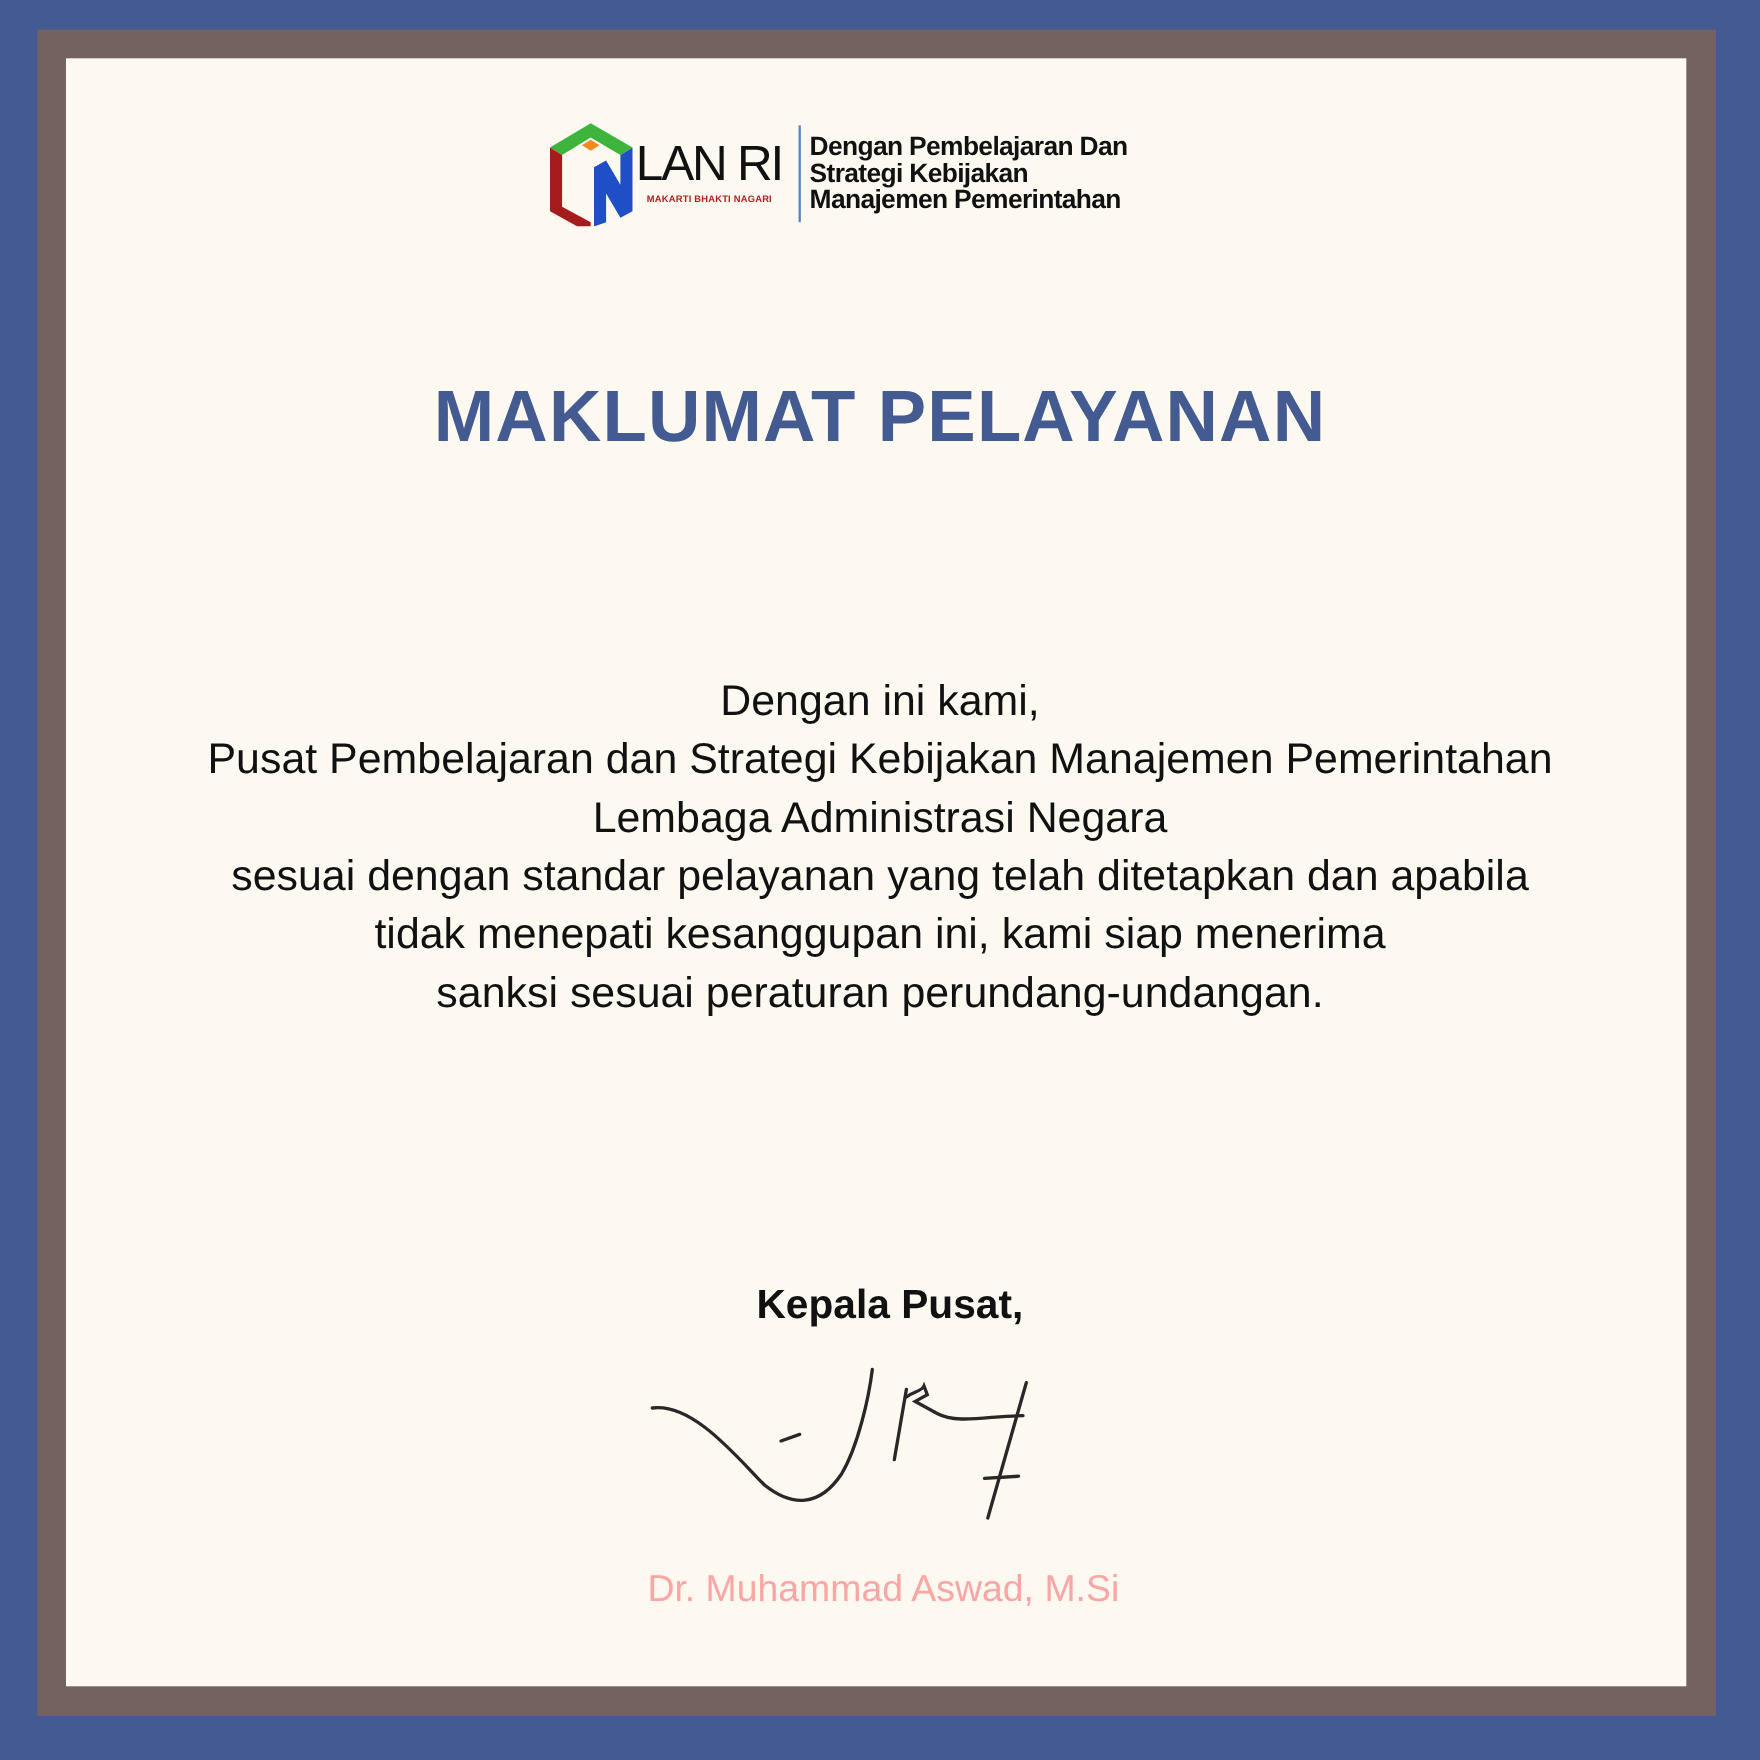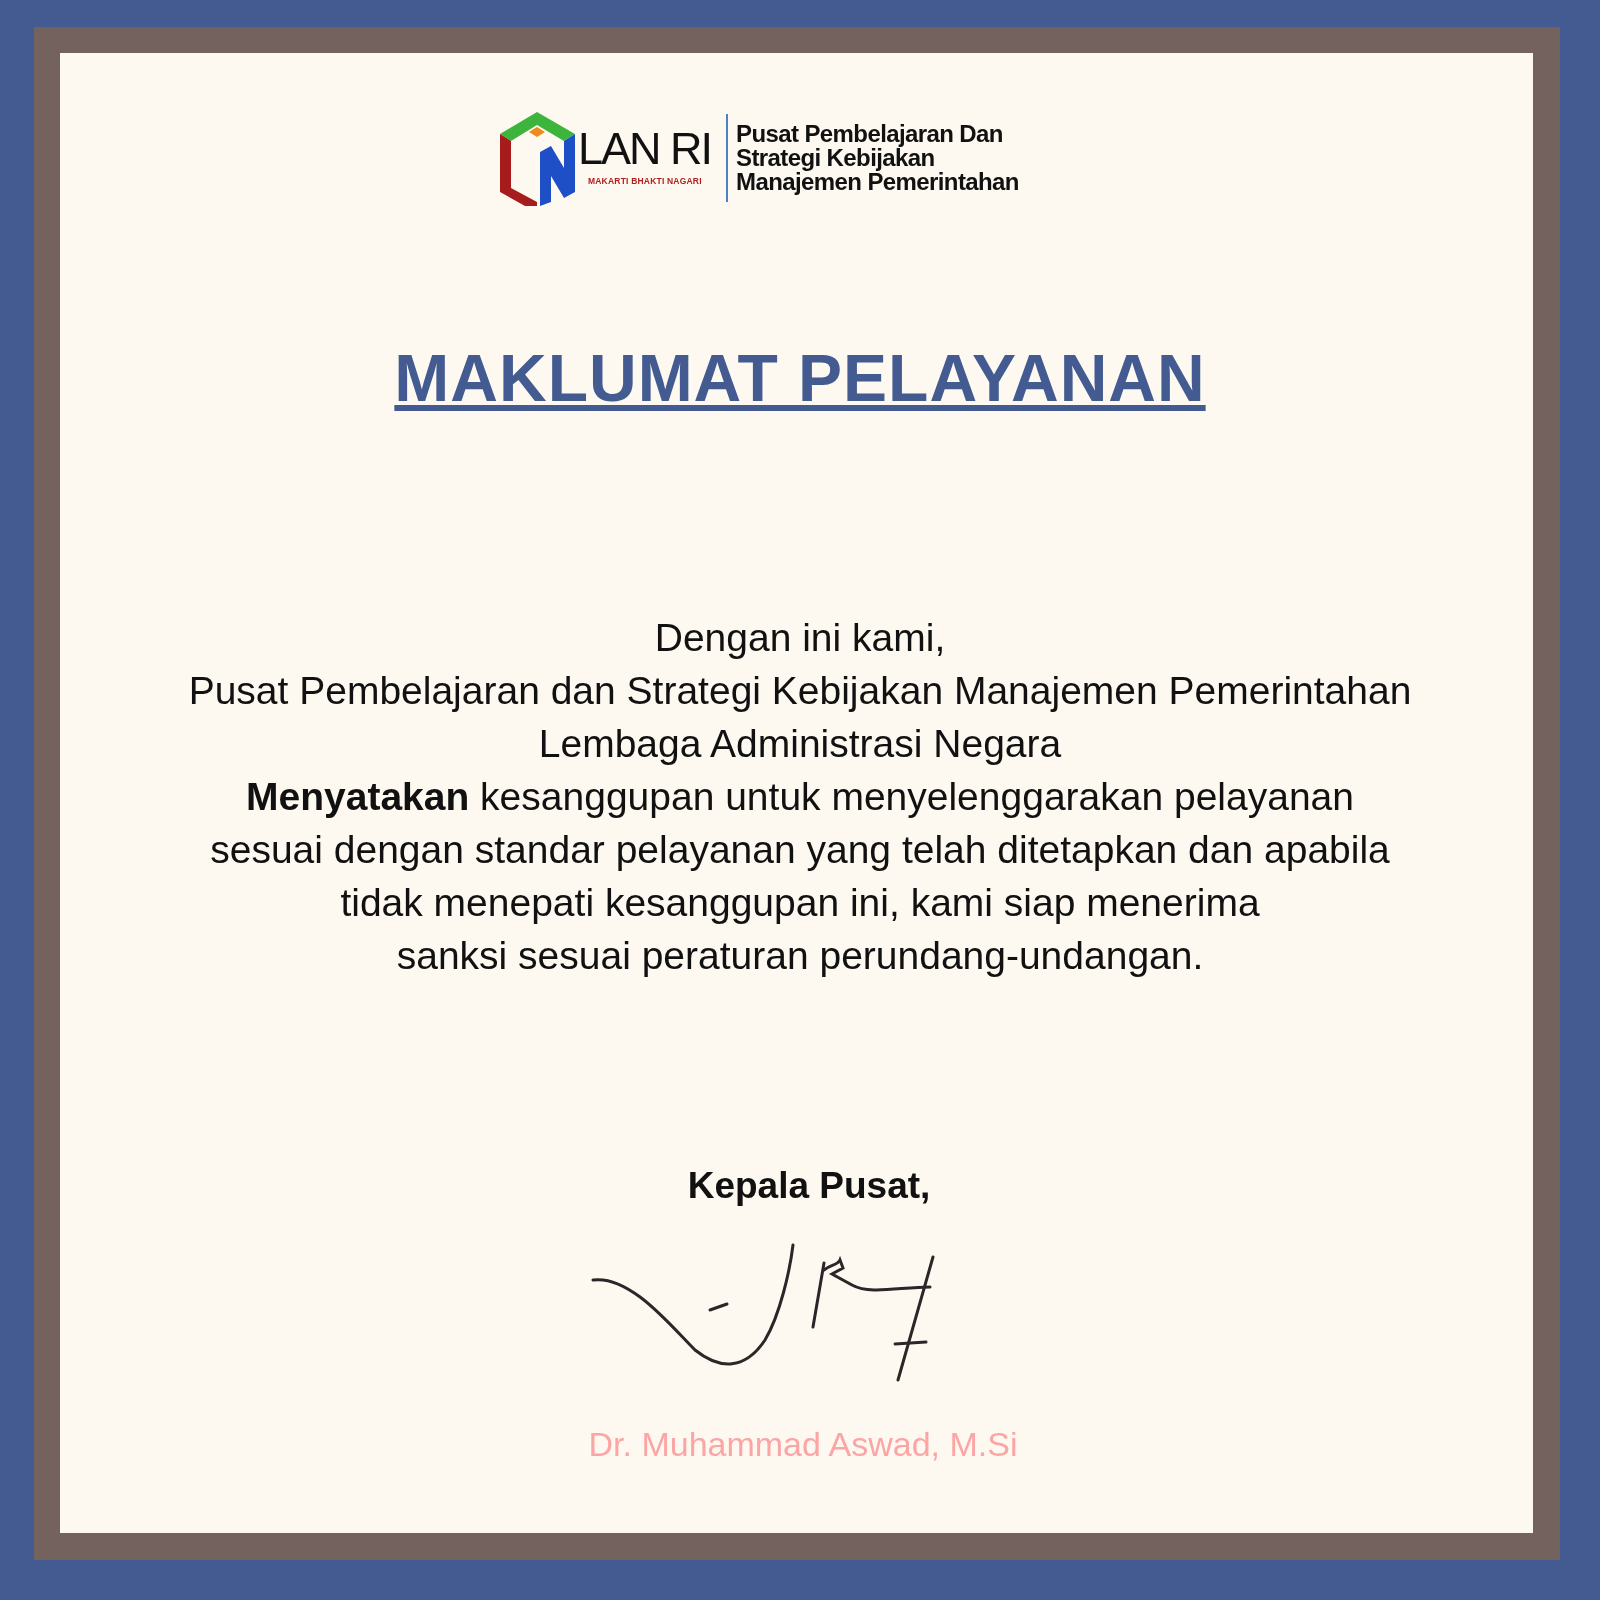--- a/index.html
+++ b/index.html
@@ -5,21 +5,21 @@
   html, body { margin:0; padding:0; }
   body { width:1600px; height:1600px; background:#435b91; position:relative; overflow:hidden; font-family:"Liberation Sans", sans-serif; }
   .frame { position:absolute; left:34px; top:27px; width:1526px; height:1533px; background:#73625d; }
   .paper { position:absolute; left:60px; top:53px; width:1473px; height:1480px; background:#fdf9f1; }
   .logo { position:absolute; left:498px; top:110px; width:580px; height:96px; }
   .logo-mark { position:absolute; left:0; top:0; width:82px; height:96px; }
   .lan-text { position:absolute; left:80px; top:16px; font-weight:normal; font-size:45px; color:#111; letter-spacing:-2px; line-height:1; }
   .lan-sub { position:absolute; left:76px; top:66px; font-size:8.5px; font-weight:bold; color:#b0201f; letter-spacing:0.2px; white-space:nowrap;padding-left:14px; }
   .logo-divider { position:absolute; left:228px; top:4px; width:2px; height:88px; background:#4f7fc4; }
   .logo-org { position:absolute; left:238px; top:12px; font-weight:bold; font-size:24px; line-height:24px; color:#111; letter-spacing:-0.6px; white-space:nowrap; }
-  .title { position:absolute; left:0; width:100%; top:340px; text-align:center; font-weight:bold; font-size:66px; color:#435b91; letter-spacing:1px;text-decoration:underline; }
+  .title { position:absolute; left:0; width:100%; top:340px; text-align:center; font-weight:bold; font-size:66px; color:#435b91; letter-spacing:1px; }
   .body-text { position:absolute; left:0; width:100%; top:611px; text-align:center; font-size:39px; line-height:53px; color:#111; }
   .body-text div { white-space:nowrap; }
   .bold { font-weight:bold; }
   .sign-title { position:absolute; left:0; width:100%; top:1165px; text-align:center; font-weight:bold; font-size:37px; color:#111; padding-left:18px; box-sizing:border-box; }
   .signature { position:absolute; left:570px; top:1230px; width:380px; height:160px; }
   .signer { position:absolute; left:0; width:100%; top:1425px; text-align:center; font-size:34px; color:#fca5a5; padding-left:6px; box-sizing:border-box; }
 </style>
 </head>
 <body>
 
@@ -34,33 +34,32 @@
     <polygon points="39,17 47,22 39,27 31,22" fill="#f08a1d"></polygon>
 
     <polygon points="2,24 13,31 13,78 39,92 39,96 27,96 2,82" fill="#a61b1b"></polygon>
 
     <polygon points="42,42 53,36 66,58 66,31 77,24 77,82 66,88 53,66 53,92 42,96" fill="#1f4fc6"></polygon>
   </svg>
   <div class="lan-text">LAN RI</div>
   <div class="lan-sub">MAKARTI BHAKTI NAGARI</div>
   <div class="logo-divider"></div>
   <div class="logo-org">
-    <div>Pusat Pembelajaran Dan</div>
+    <div>Dengan Pembelajaran Dan</div>
     <div>Strategi Kebijakan</div>
     <div>Manajemen Pemerintahan</div>
   </div>
 </div>
 
 <div class="title">MAKLUMAT PELAYANAN</div>
 
 <div class="body-text">
   <div>Dengan ini kami,</div>
   <div>Pusat Pembelajaran dan Strategi Kebijakan Manajemen Pemerintahan</div>
   <div>Lembaga Administrasi Negara</div>
-  <div><span class="bold">Menyatakan</span><span> kesanggupan untuk menyelenggarakan pelayanan</span></div>
   <div>sesuai dengan standar pelayanan yang telah ditetapkan dan apabila</div>
   <div>tidak menepati kesanggupan ini, kami siap menerima</div>
   <div>sanksi sesuai peraturan perundang-undangan.</div>
 </div>
 
 <div class="sign-title">Kepala Pusat,</div>
 
 <svg class="signature" viewBox="0 0 380 160" fill="none" stroke="#2b2628" stroke-linecap="round" stroke-width="3">
   <path d="M23,50 C60,45 100,95 125,120 C150,140 175,140 195,110 C210,85 220,40 223,15"></path>
   <path d="M140,80 L157,74"></path>

